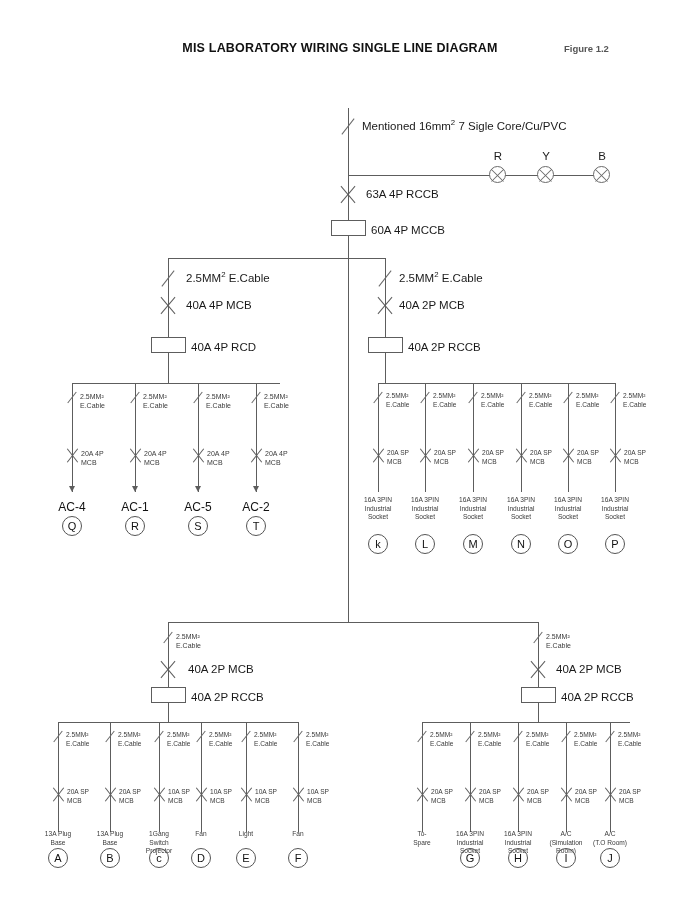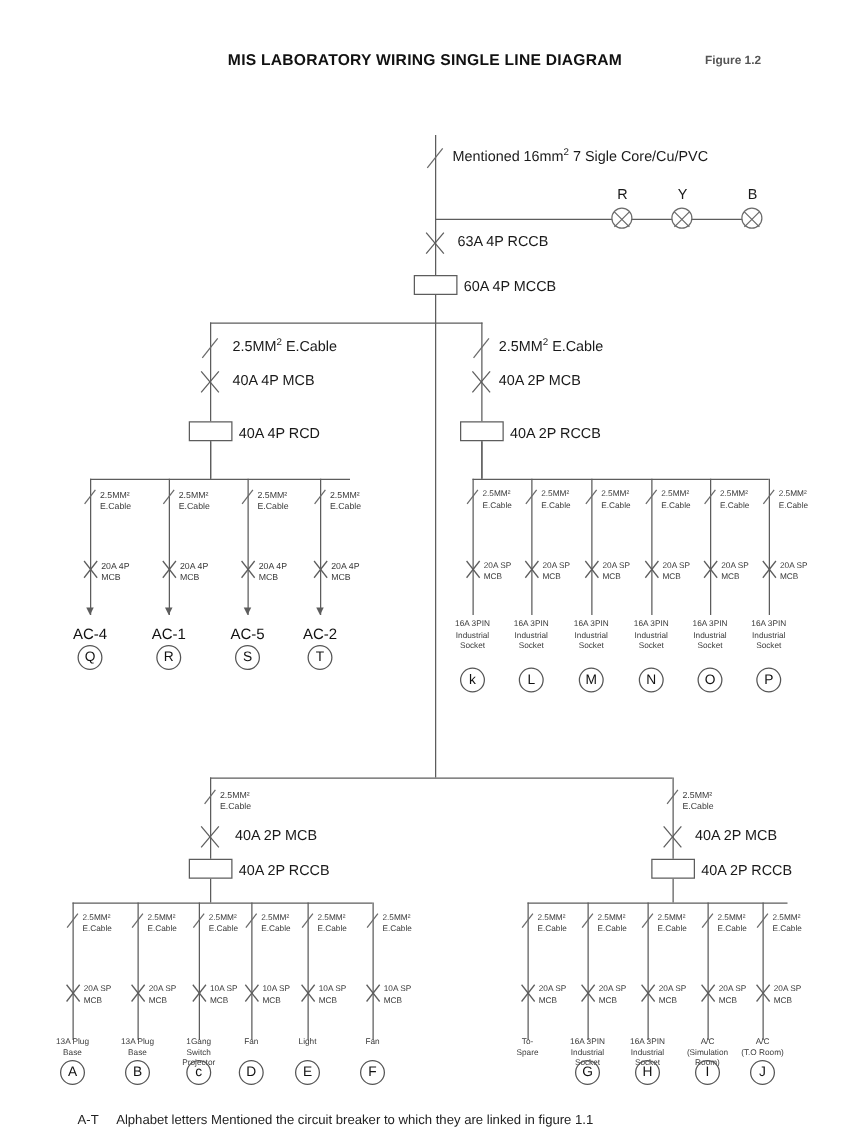--- a/index.html
+++ b/index.html
@@ -699,17 +699,14 @@
         <div>20A SP</div>
         <div>MCB</div>
       </div>
       <div class="lbl-stack lbl-xs" style="left: 580px; top: 830px; width: 60px;">
         <div>A/C</div>
         <div>(T.O Room)</div>
       </div>
       <div class="refcircle" style="left: 600px; top: 848px;">J</div>
     </div>
 
-  <div class="footnote">
-    <span class="fn-range">A-T</span><span>Alphabet letters Mentioned the circuit breaker to which they are linked in figure 1.1</span>
-  </div>
 
 </div>
 
 </body></html>

